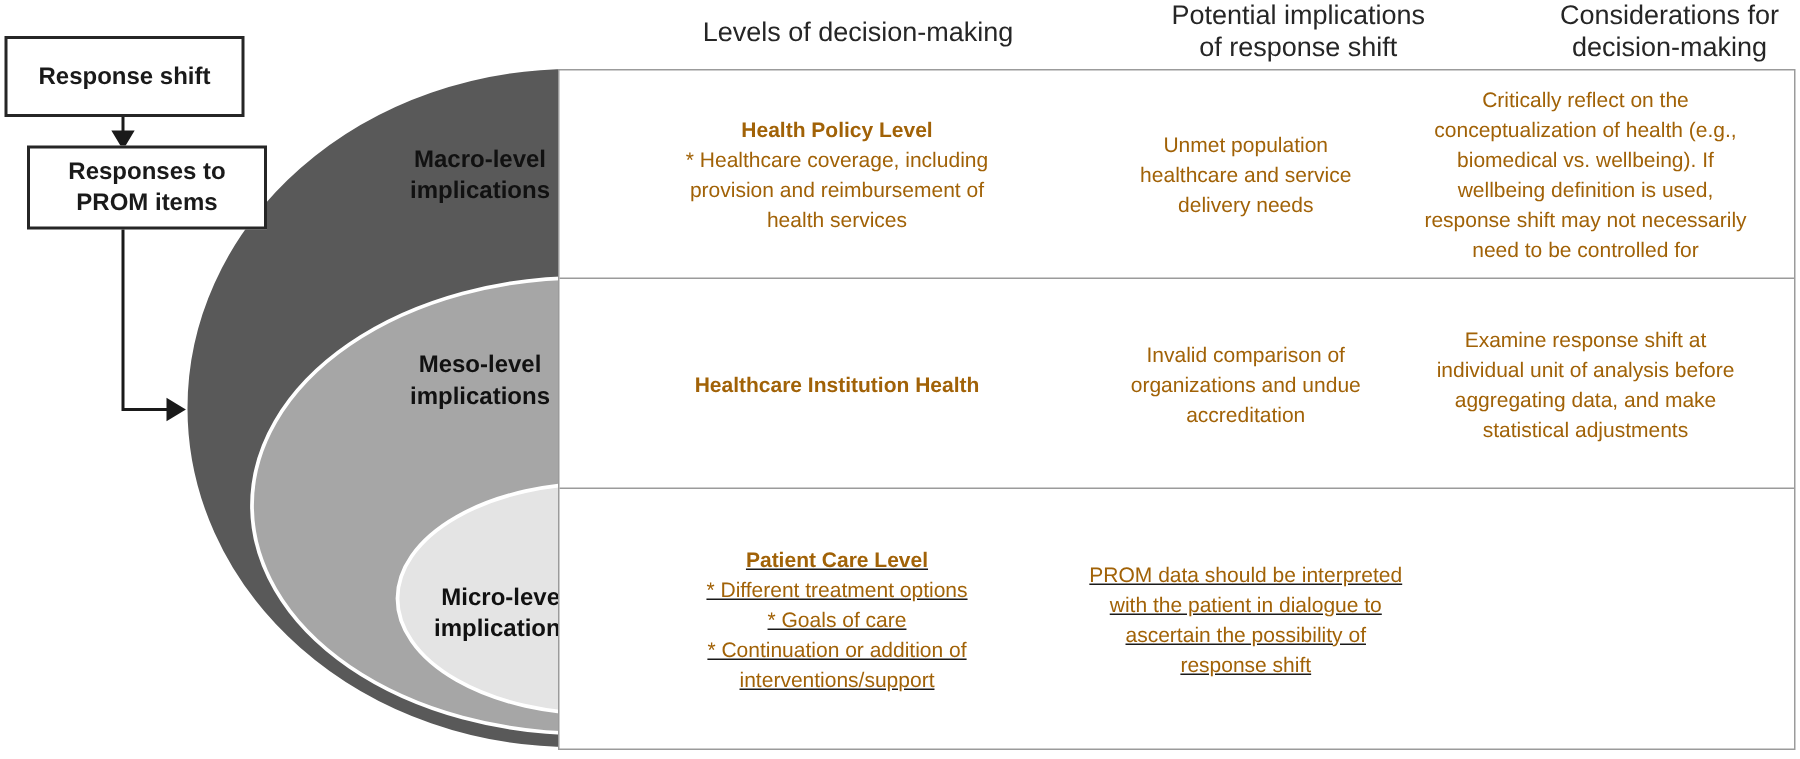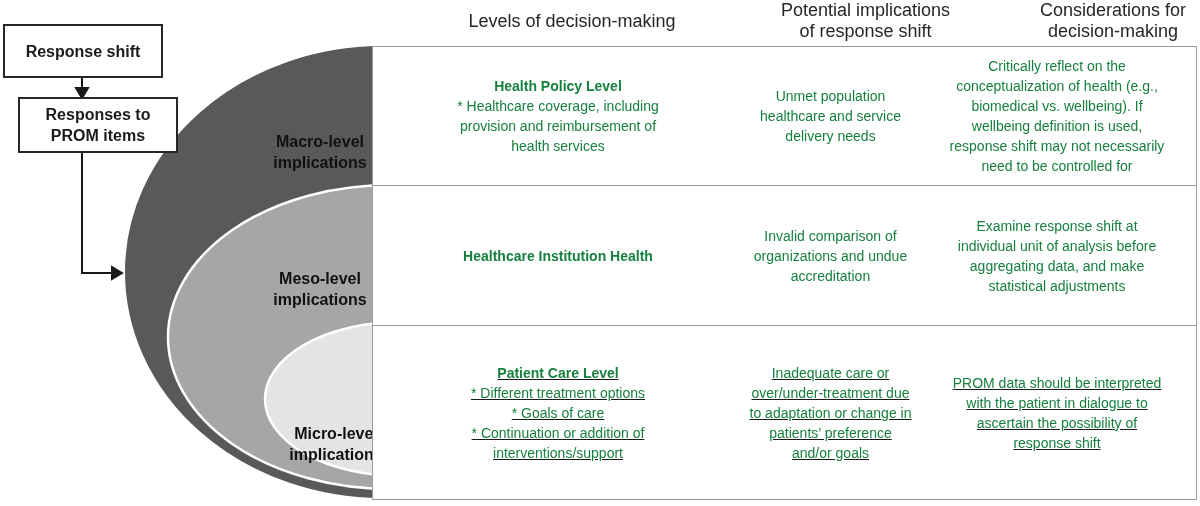--- a/index.html
+++ b/index.html
@@ -12,21 +12,21 @@
   .flowbox{
     position:absolute;left:3px;width:156px;border:2px solid #262626;background:#fff;
     display:flex;align-items:center;justify-content:center;text-align:center;
     font-weight:bold;font-size:16px;line-height:21px;white-space:pre;
   }
   #box-response{top:24px;height:50px;}
   #box-prom{top:97px;height:52px;margin-left:15px;}
   
   .venn-label{
     position:absolute;width:160px;text-align:center;font-weight:bold;
-    font-size:16px;line-height:21px;white-space:pre;color:#111;margin-top:35px;
+    font-size:16px;line-height:21px;white-space:pre;color:#111;
   }
   #label-macro{left:240px;top:96px;}
   #label-meso{left:240px;top:233px;}
   #label-micro{left:256px;top:388px;}
   
   .thead{
     position:absolute;left:372px;top:0;width:825px;height:42px;
     display:grid;grid-template-columns:370px 175px 1fr;gap:36px;
   }
   .thead .hcell{
@@ -41,21 +41,21 @@
     background:#fff;border:1px solid #9b9b9b;box-sizing:border-box;
     display:grid;grid-template-rows:139px 140px 1fr;
   }
   .trow{
     display:grid;grid-template-columns:370px 175px 1fr;
     border-bottom:1px solid #9b9b9b;
   }
   .trow:last-child{border-bottom:none;text-decoration:underline;}
   .cell{
     display:flex;flex-direction:column;align-items:center;justify-content:center;
-    text-align:center;font-size:14px;line-height:20px;white-space:pre;color:#15803d;
+    text-align:center;font-size:14px;line-height:20px;white-space:pre;color:#a16207;
   }
   .cell .ttl{font-weight:bold;}
 </style>
 </head>
 <body>
 
 <div class="canvas">
 
   <svg class="layer" width="1200" height="506" viewBox="0 0 1200 506">
     <ellipse cx="382" cy="272" rx="258" ry="227" stroke="#ffffff" stroke-width="2" fill="#595959"></ellipse>
@@ -135,27 +135,20 @@
 
     <div class="trow">
       <div class="cell">
         <div class="ttl">Patient Care Level</div>
         <div>* Different treatment options
 * Goals of care
 * Continuation or addition of
 interventions/support</div>
       </div>
       <div class="cell">
-        <div>Inadequate care or
-over/under-treatment due
-to adaptation or change in
-patients’ preference
-and/or goals</div>
-      </div>
-      <div class="cell">
         <div>PROM data should be interpreted
 with the patient in dialogue to
 ascertain the possibility of
 response shift</div>
       </div>
     </div>
 
   </div>
 </div>
 

